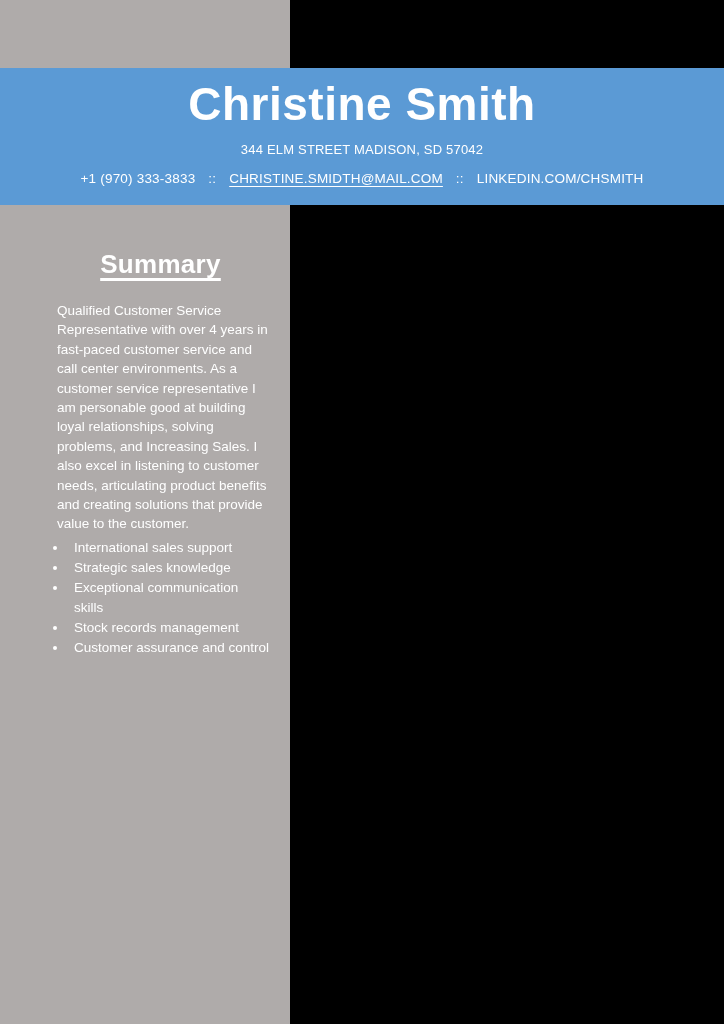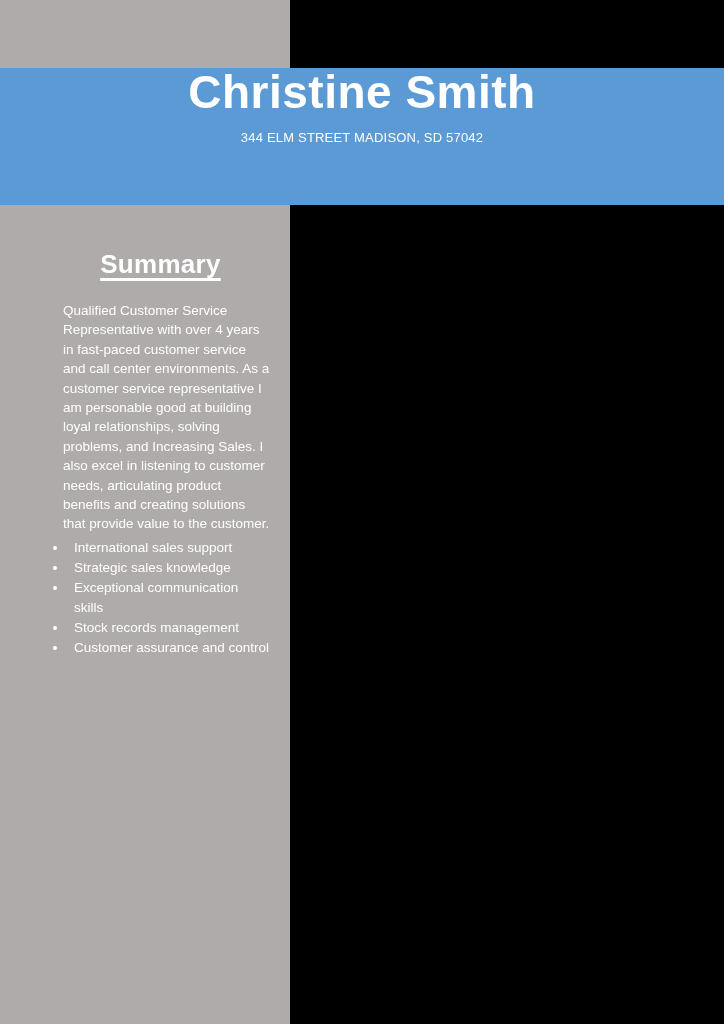--- a/index.html
+++ b/index.html
@@ -34,20 +34,21 @@
     left: 0;
     top: 68px;
     width: 724px;
     height: 137px;
     background: #5b9ad5;
     text-align: center;
     color: #ffffff;
   }
   .person-name {
     margin: 0;
+    padding-top: 12px;
     font-size: 46px;
     line-height: 48px;
     font-weight: 900;
     letter-spacing: 0.5px;
     color: #ffffff;
   }
   .address-line {
     margin-top: 14px;
     font-size: 13px;
     letter-spacing: 0.2px;
@@ -86,21 +87,21 @@
     line-height: 30px;
     font-weight: bold;
     letter-spacing: 0.3px;
     color: #ffffff;
     text-decoration: underline;
     text-decoration-thickness: 3px;
     text-underline-offset: 5px;
   }
   .summary-heading { margin-top: 42px; }
   .summary-text {
-    margin: 22px 0 0 12px;
+    margin: 22px 0 0 6px;
     font-size: 13.5px;
     line-height: 19.4px;
     color: #ffffff;
   }
   .skills-heading { margin-top: 52px; }
   .skills-list {
     margin: 4px 0 0 0;
     padding-left: 17px;
     list-style: disc outside;
     font-size: 13.5px;
@@ -114,20 +115,27 @@
 </head>
 <body>
 
 <div class="page">
 
   <div class="sidebar"></div>
 
   <div class="banner">
     <h1 class="person-name">Christine Smith</h1>
     <div class="address-line">344 ELM STREET MADISON, SD 57042</div>
+    <div class="contact-line">
+      <span>+1 (970) 333-3833</span>
+      <span class="sep">::</span>
+      <a class="email-link">CHRISTINE.SMIDTH@MAIL.COM</a>
+      <span class="sep">::</span>
+      <span>LINKEDIN.COM/CHSMITH</span>
+    </div>
   </div>
 
   <div class="sidebar-content">
 
     <h2 class="section-heading summary-heading">Summary</h2>
 
     <p class="summary-text">Qualified Customer Service Representative with over 4 years in fast-paced customer service and call center environments. As a customer service representative I am personable good at building loyal relationships, solving problems, and Increasing Sales. I also excel in listening to customer needs, articulating product benefits and creating solutions that provide value to the customer.</p>
 
 
     <ul class="skills-list">

